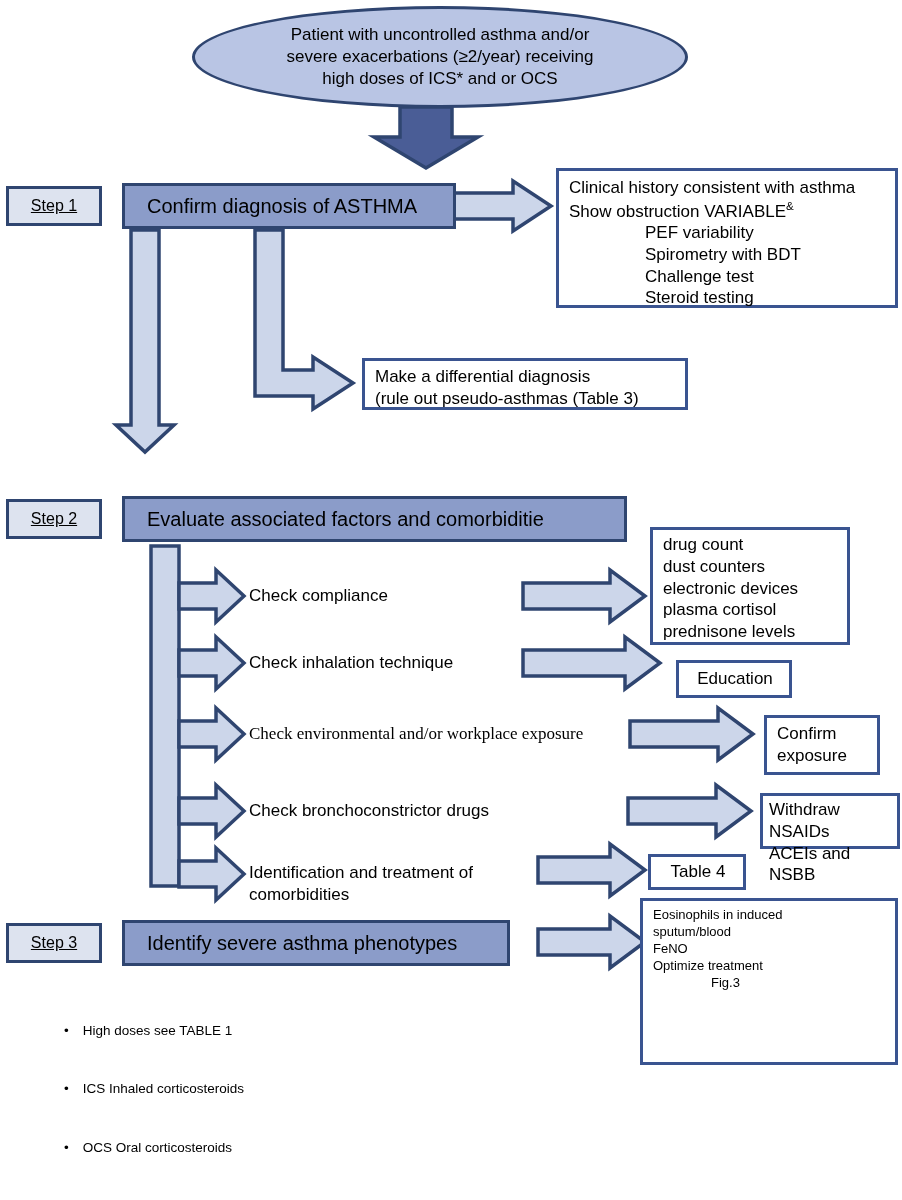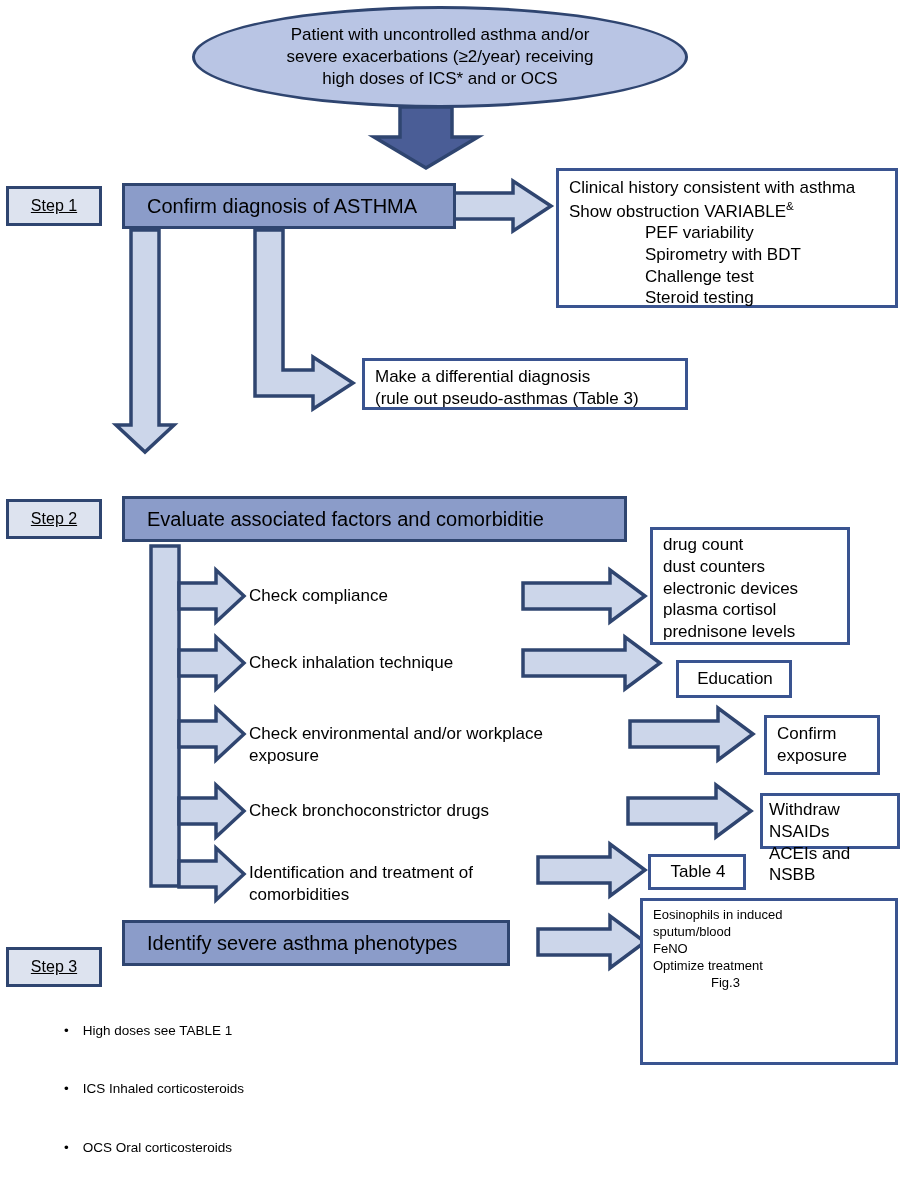--- a/index.html
+++ b/index.html
@@ -161,21 +161,21 @@
   <div class="abs steplabel" style="left:6px; top:499px; width:96px; height:40px;">
     <span>Step 2</span>
   </div>
 
   <div class="abs banner" style="left:122px; top:496px; width:505px; height:46px;">
     <span>Evaluate associated factors and comorbiditie</span>
   </div>
 
   <div class="abs flowtext" style="left:249px; top:585px; width:300px;">Check compliance</div>
   <div class="abs flowtext" style="left:249px; top:652px; width:300px;">Check inhalation technique</div>
-  <div class="abs flowtext" style="left:249px; top:723px; width:340px;">Check environmental and/or workplace exposure</div>
+  <div class="abs flowtext" style="left:249px; top:723px; width:340px;font-family:Liberation Serif, serif;">Check environmental and/or workplace exposure</div>
   <div class="abs flowtext" style="left:249px; top:800px; width:320px;">Check bronchoconstrictor drugs</div>
   <div class="abs flowtext" style="left:249px; top:862px; width:280px;">Identification and treatment of comorbidities</div>
 
   <div class="abs wbox" style="left:650px; top:527px; width:200px; height:118px; padding-top:4px;">
     <div>drug count</div>
     <div>dust counters</div>
     <div>electronic devices</div>
     <div>plasma cortisol</div>
     <div>prednisone levels</div>
   </div>
@@ -191,21 +191,21 @@
 
   <div class="abs wbox" style="left:760px; top:793px; width:140px; height:56px; padding-top:3px; padding-left:6px;">
     <div>Withdraw NSAIDs</div>
     <div>ACEIs and NSBB</div>
   </div>
 
   <div class="abs wbox center" style="left:648px; top:854px; width:98px; height:36px; justify-content:center;">
     <span>Table 4</span>
   </div>
 
-  <div class="abs steplabel" style="left:6px; top:923px; width:96px; height:40px;margin-top:24px;">
+  <div class="abs steplabel" style="left:6px; top:923px; width:96px; height:40px;">
     <span>Step 3</span>
   </div>
 
   <div class="abs banner" style="left:122px; top:920px; width:388px; height:46px;">
     <span>Identify severe asthma phenotypes</span>
   </div>
 
   <div class="abs wbox" style="left:640px; top:898px; width:258px; height:167px; padding-top:6px; font-size:13px; line-height:1.30;">
     <div>Eosinophils in induced</div>
     <div>sputum/blood</div>

